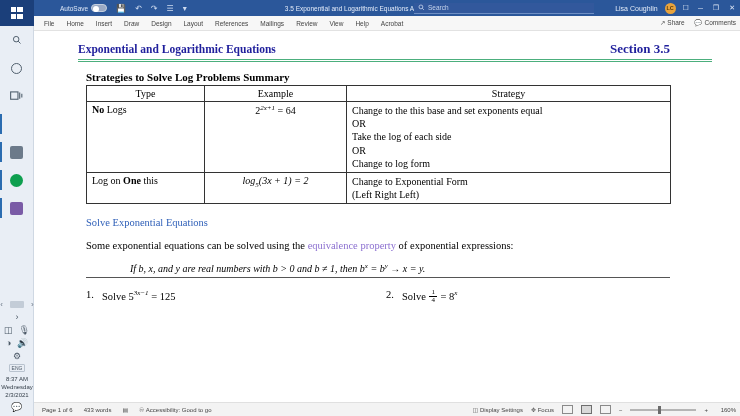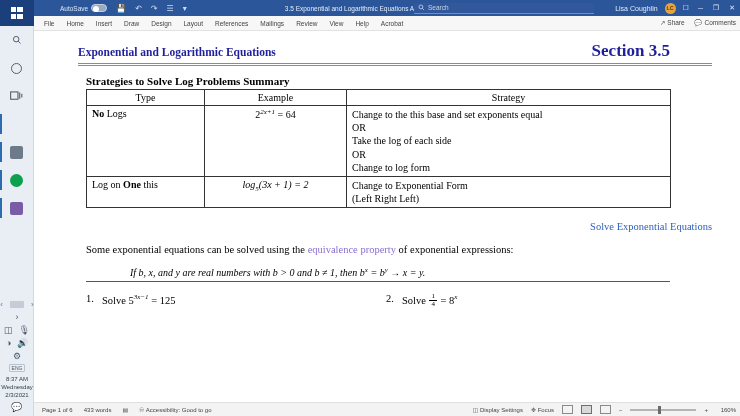--- a/index.html
+++ b/index.html
@@ -84,38 +84,38 @@
   .page {
     position: absolute; left: 0px; top: 0px; width: 706px; height: 371px;
     background: #ffffff;
     font-family: "Liberation Serif", serif;
     color: #000;
   }
   .page-inner { padding: 10px 28px 0 44px; }
 
   .hdr-row { display: flex; justify-content: space-between; align-items: baseline; }
   .hdr-title { font-size: 11.5px; font-weight: bold; color: #1f1f9c; font-family: "Liberation Serif", serif; }
-  .hdr-sect  { font-size: 17px; font-weight: bold; color: #1f1f9c; font-family: "Liberation Serif", serif; margin-right: 42px;}
+  .hdr-sect  { font-size: 13px; font-weight: bold; color: #1f1f9c; font-family: "Liberation Serif", serif; margin-right: 42px;}
   .hdr-rule { margin-top: 2px; border-top: 1.5px solid #4caf7d; border-bottom: 1px solid #4caf7d; height: 3px; }
 
   .sec-title { margin-top: 9px; font-size: 11px; font-weight: bold; font-family: "Liberation Serif", serif; padding-left: 8px; }
 
   table.strat { border-collapse: collapse; margin-top: 2px; margin-left: 8px; width: 584px; table-layout: fixed; }
   table.strat td, table.strat th { border: 0.8px solid #333; padding: 2px 5px; font-size: 10px; font-family: "Liberation Serif", serif; vertical-align: top; font-weight: normal; }
   table.strat th { text-align: center; font-weight: normal; }
   .col-type { width: 118px; }
   .col-ex { width: 142px; text-align: center; }
   .col-strat { width: 324px; }
   .strat-lines div { line-height: 1.32; }
   .math { font-style: italic; font-family: "Liberation Serif", serif; }
   .mathup { font-style: normal; }
   sup.x { font-size: 7px; vertical-align: super; font-style: italic; }
   sub.x { font-size: 7px; vertical-align: sub; font-style: italic; }
 
-  .blue-head { margin-top: 13px; margin-left: 8px; font-size: 10.5px; color: #2e5fb8; font-family: "Liberation Serif", serif; text-align: right; }
+  .blue-head { margin-top: 13px; margin-left: 8px; font-size: 10.5px; color: #2e5fb8; font-family: "Liberation Serif", serif; }
   .body-line { margin-top: 12px; margin-left: 8px; font-size: 10.5px; font-family: "Liberation Serif", serif; }
   .lilac { color: #8b6fd0; }
   .prop-row { margin-top: 11px; margin-left: 52px; font-size: 10px; font-family: "Liberation Serif", serif; }
   .prop-rule { margin-top: 2px; margin-left: 8px; width: 584px; border-top: 1px solid #555; }
 
   .probs { margin-top: 11px; margin-left: 8px; display: flex; font-size: 10.5px; font-family: "Liberation Serif", serif; }
   .prob { display: flex; gap: 8px; }
   .prob1 { width: 300px; }
   .frac { display: inline-flex; flex-direction: column; align-items: center; vertical-align: middle; font-size: 7px; line-height: 1.05; margin: 0 1px; }
   .frac .num { border-bottom: 0.8px solid #000; padding: 0 2px; }

